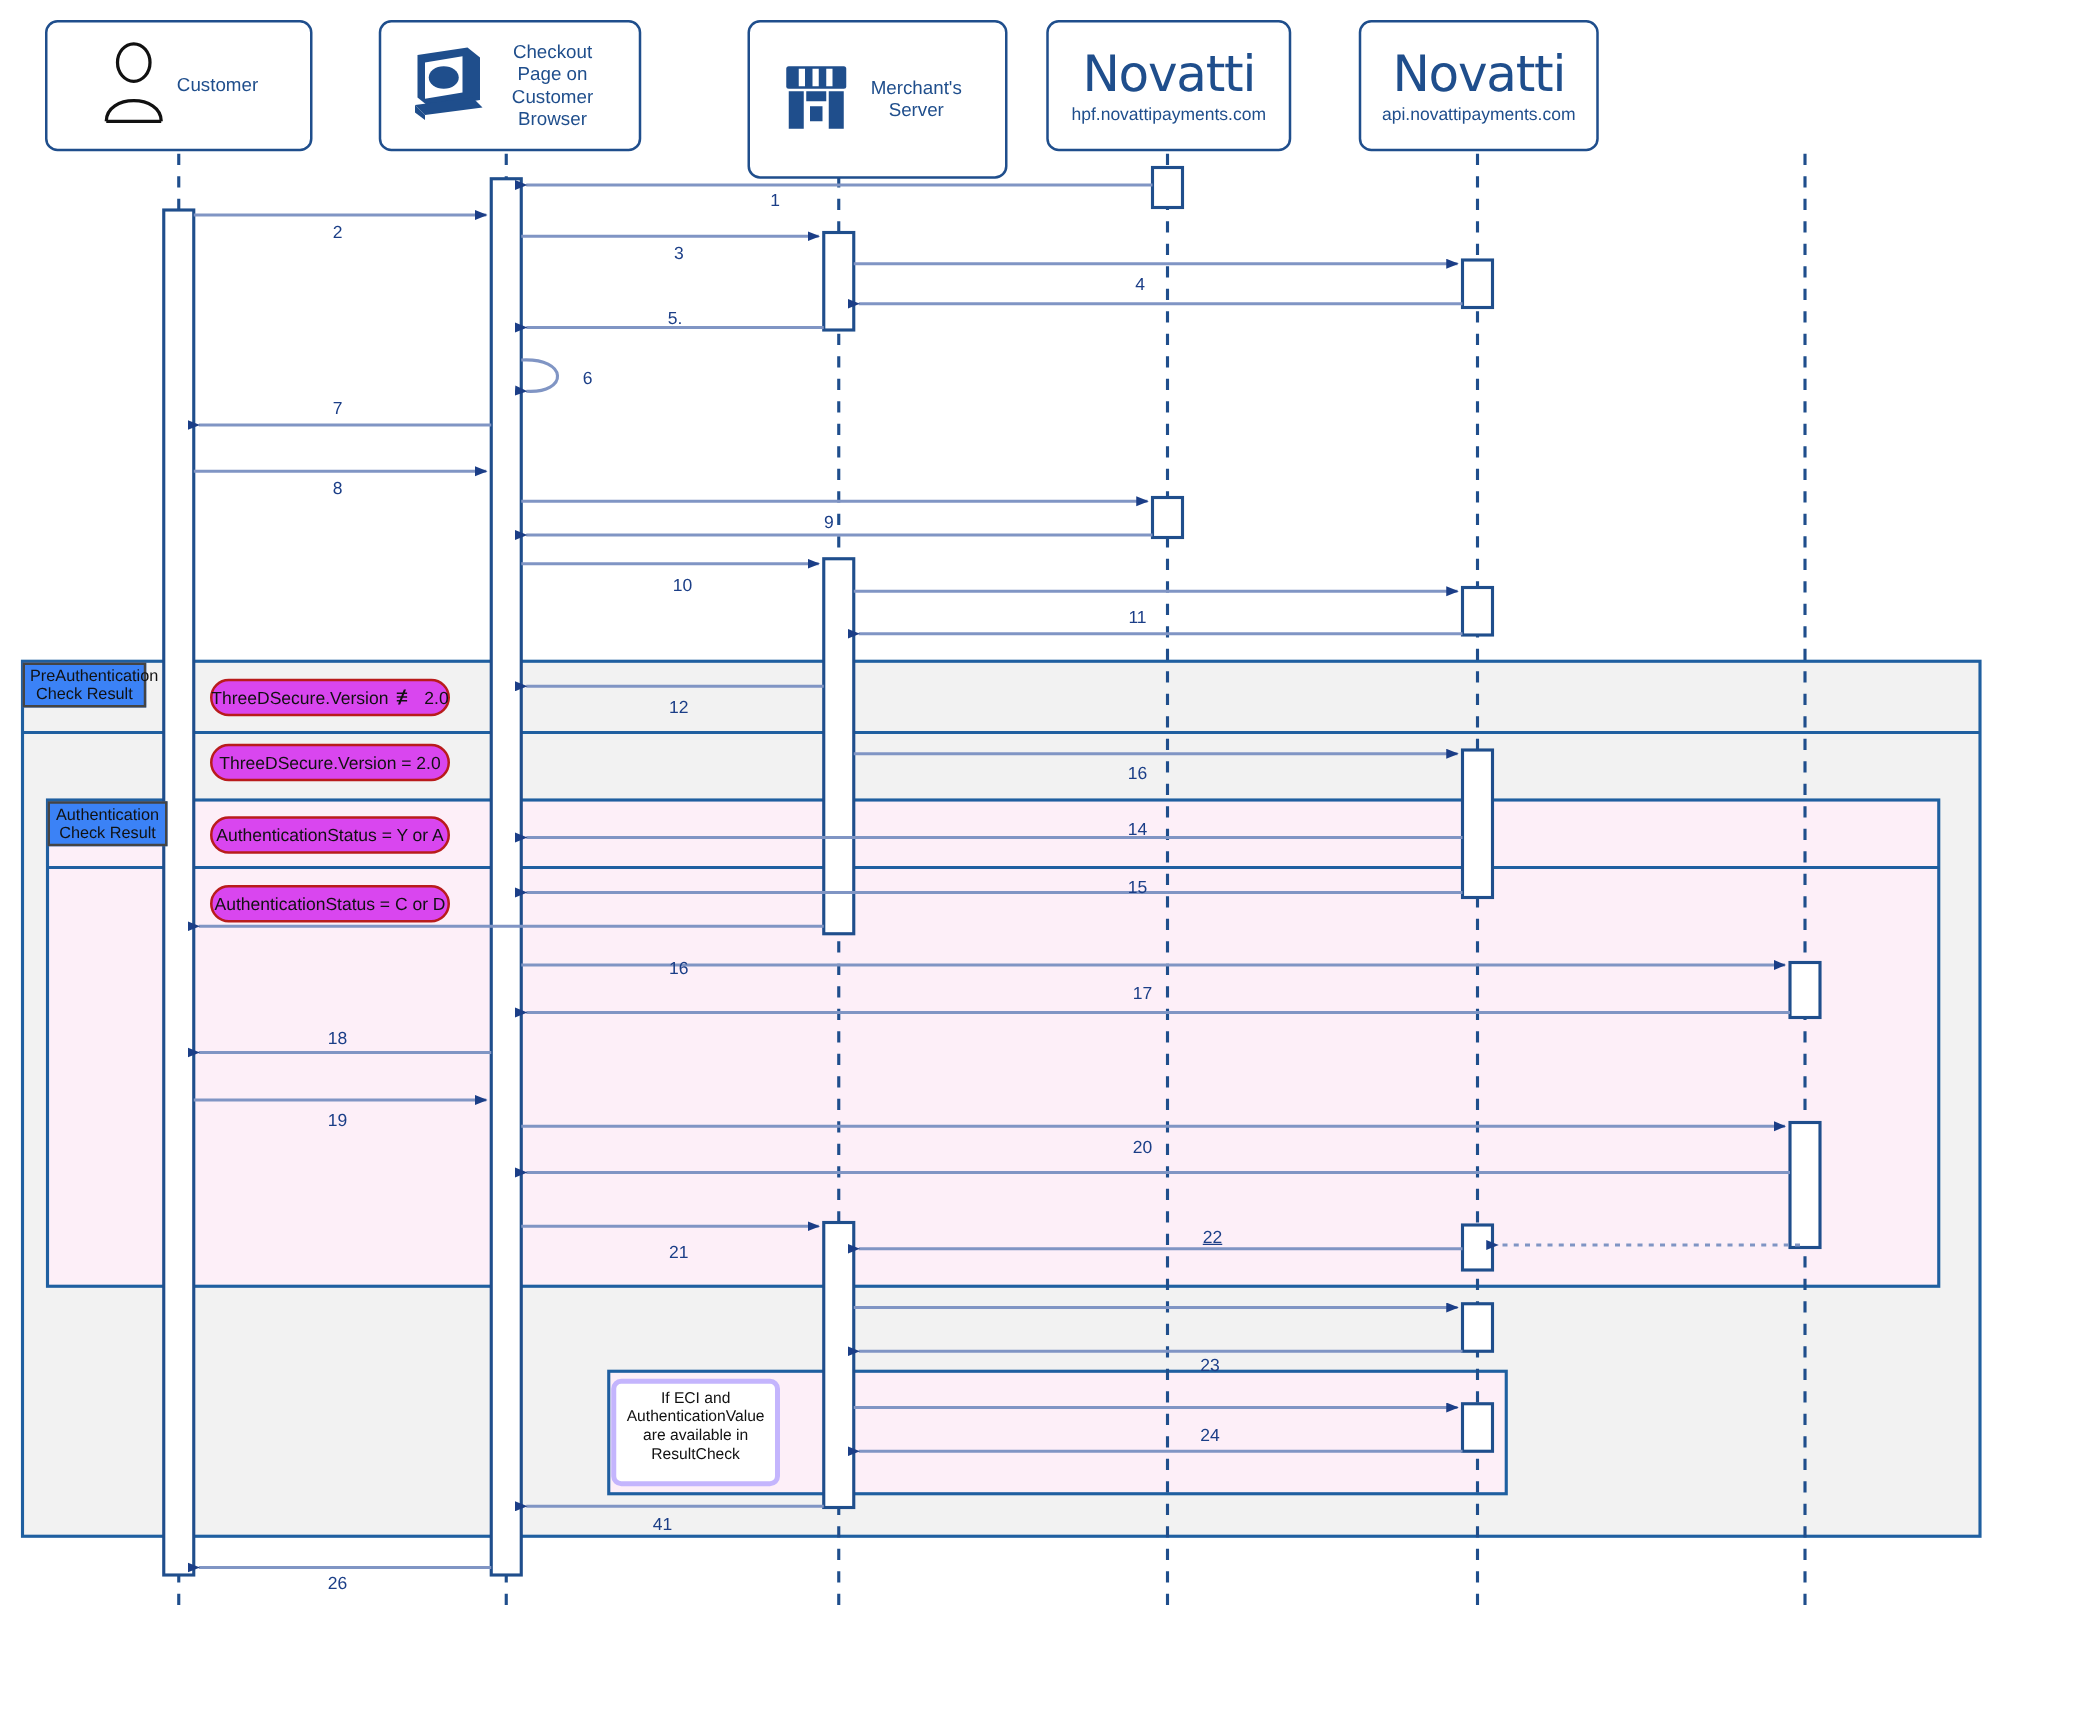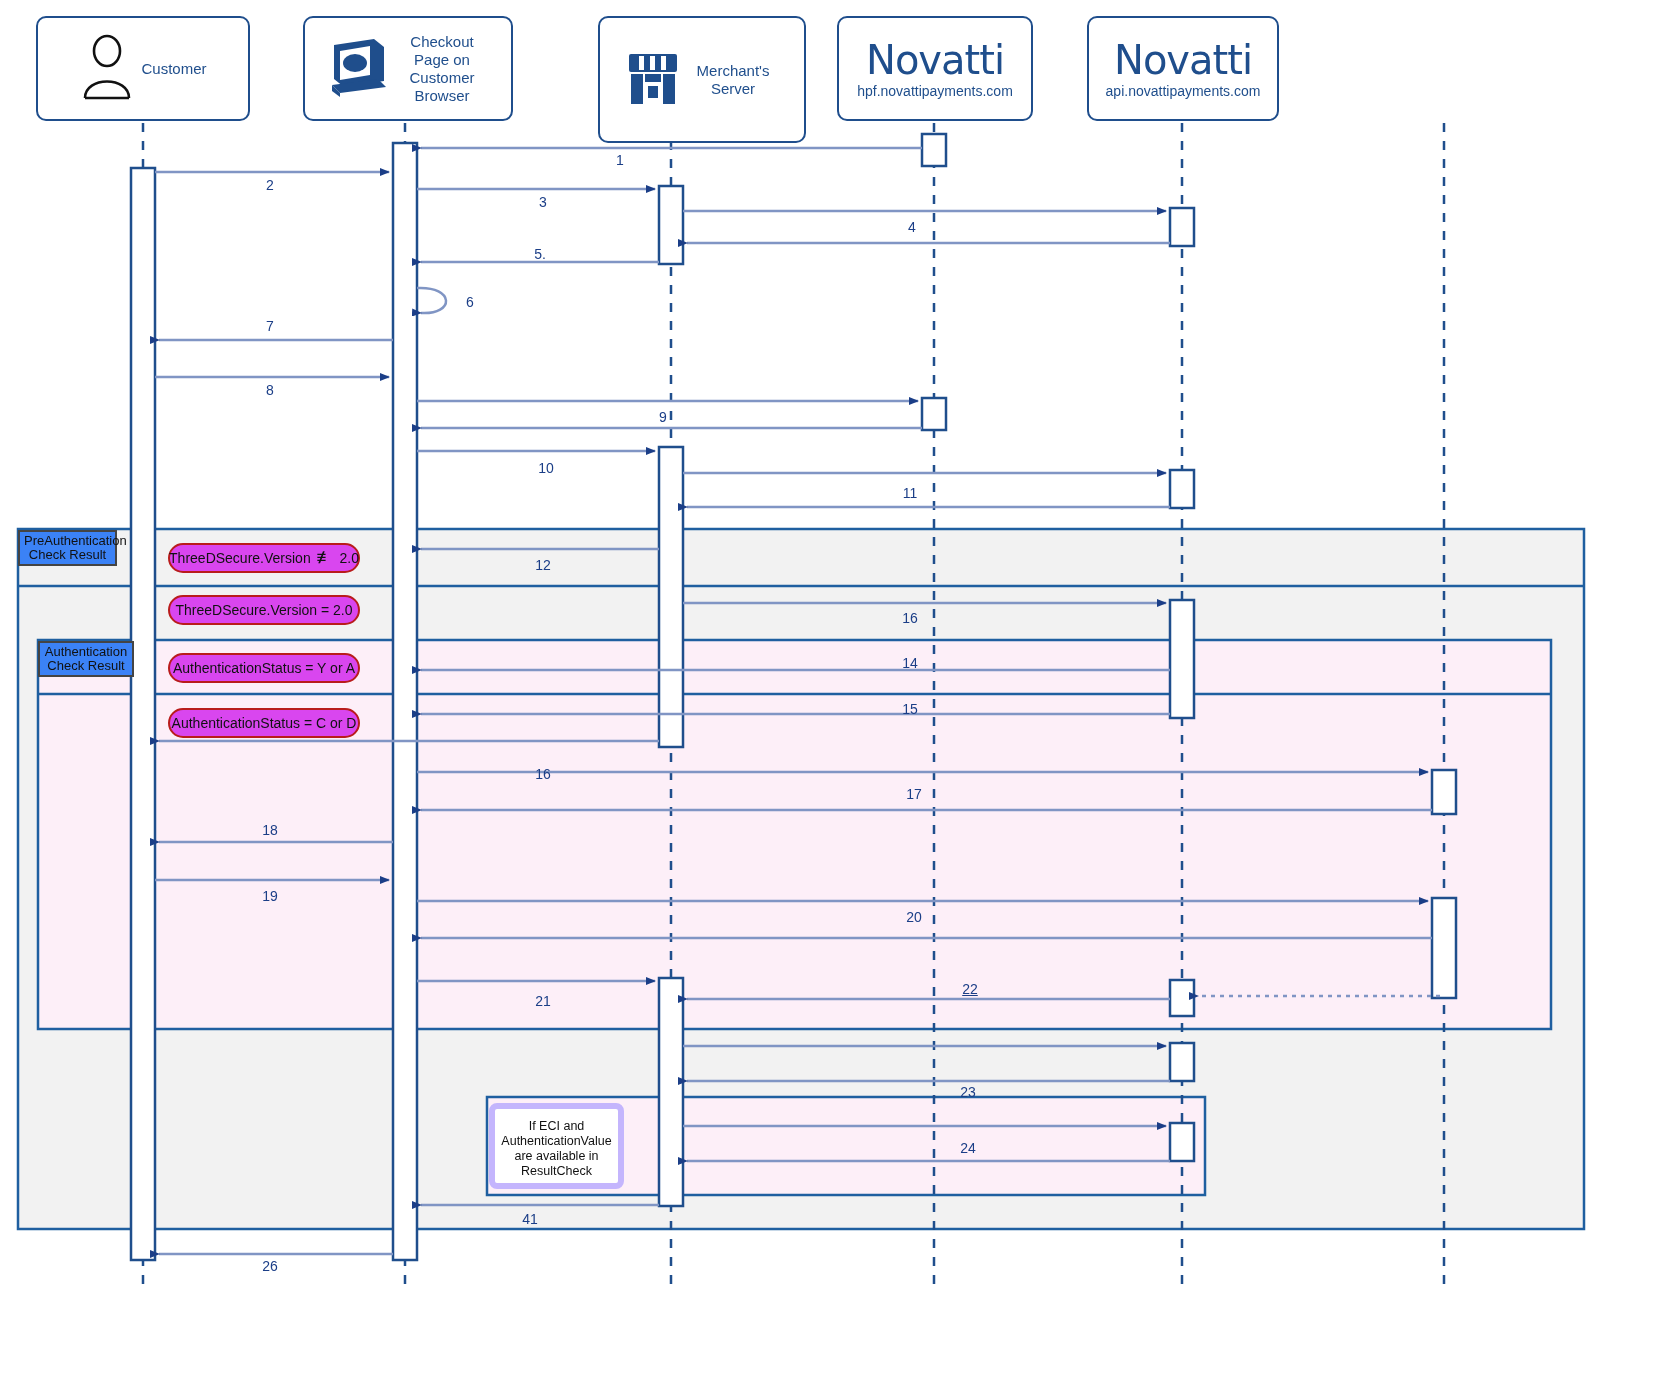--- a/index.html
+++ b/index.html
@@ -12,22 +12,22 @@
   .hdr-inner{display:flex;align-items:center;justify-content:center;gap:6px;width:100%;padding:0 6px;}
   .hdr-label{color:#1F4E8C;font-size:15px;line-height:18px;text-align:center;}
   .hdr-stack{display:flex;flex-direction:column;align-items:center;justify-content:center;gap:2px;width:100%;}
   .novatti-word{font-family:"DejaVu Sans",sans-serif;font-size:40px;color:#1F4E8C;letter-spacing:-1px;line-height:42px;}
   .hdr-sub{color:#1F4E8C;font-size:14px;text-align:center;line-height:16px;}
   .frag-label{position:absolute;box-sizing:border-box;border:2px solid #444;background:#3b82f6;
               color:#111;font-size:13px;line-height:14px;text-align:center;padding:2px 4px;z-index:6;}
   .cond{position:absolute;box-sizing:border-box;border:2px solid #b91c1c;border-radius:16px;background:#d946ef;
         color:#111;font-size:14px;display:flex;align-items:center;justify-content:center;z-index:7;
         white-space:nowrap;}
-  .note{position:absolute;box-sizing:border-box;border:6px solid #c4b5fd;border-radius:8px;background:#fff;
-        color:#111;font-size:12.5px;line-height:15px;text-align:center;display:flex;align-items:flex-end;
+  .note{position:absolute;box-sizing:border-box;border:4px solid #c4b5fd;border-radius:8px;background:#fff;
+        color:#111;font-size:12.5px;line-height:15px;text-align:center;display:flex;align-items:flex-start;
         justify-content:center;padding:4px;z-index:7;}
   .msgnum{position:absolute;color:#1B3E87;font-size:14px;z-index:8;transform:translateX(-50%);}
   .neq{font-weight:bold;font-size:17px;padding:0 2px;}
 </style>
 </head>
 <body>
 
 <div id="stage">
 
   <svg id="canvas" xmlns="http://www.w3.org/2000/svg">

